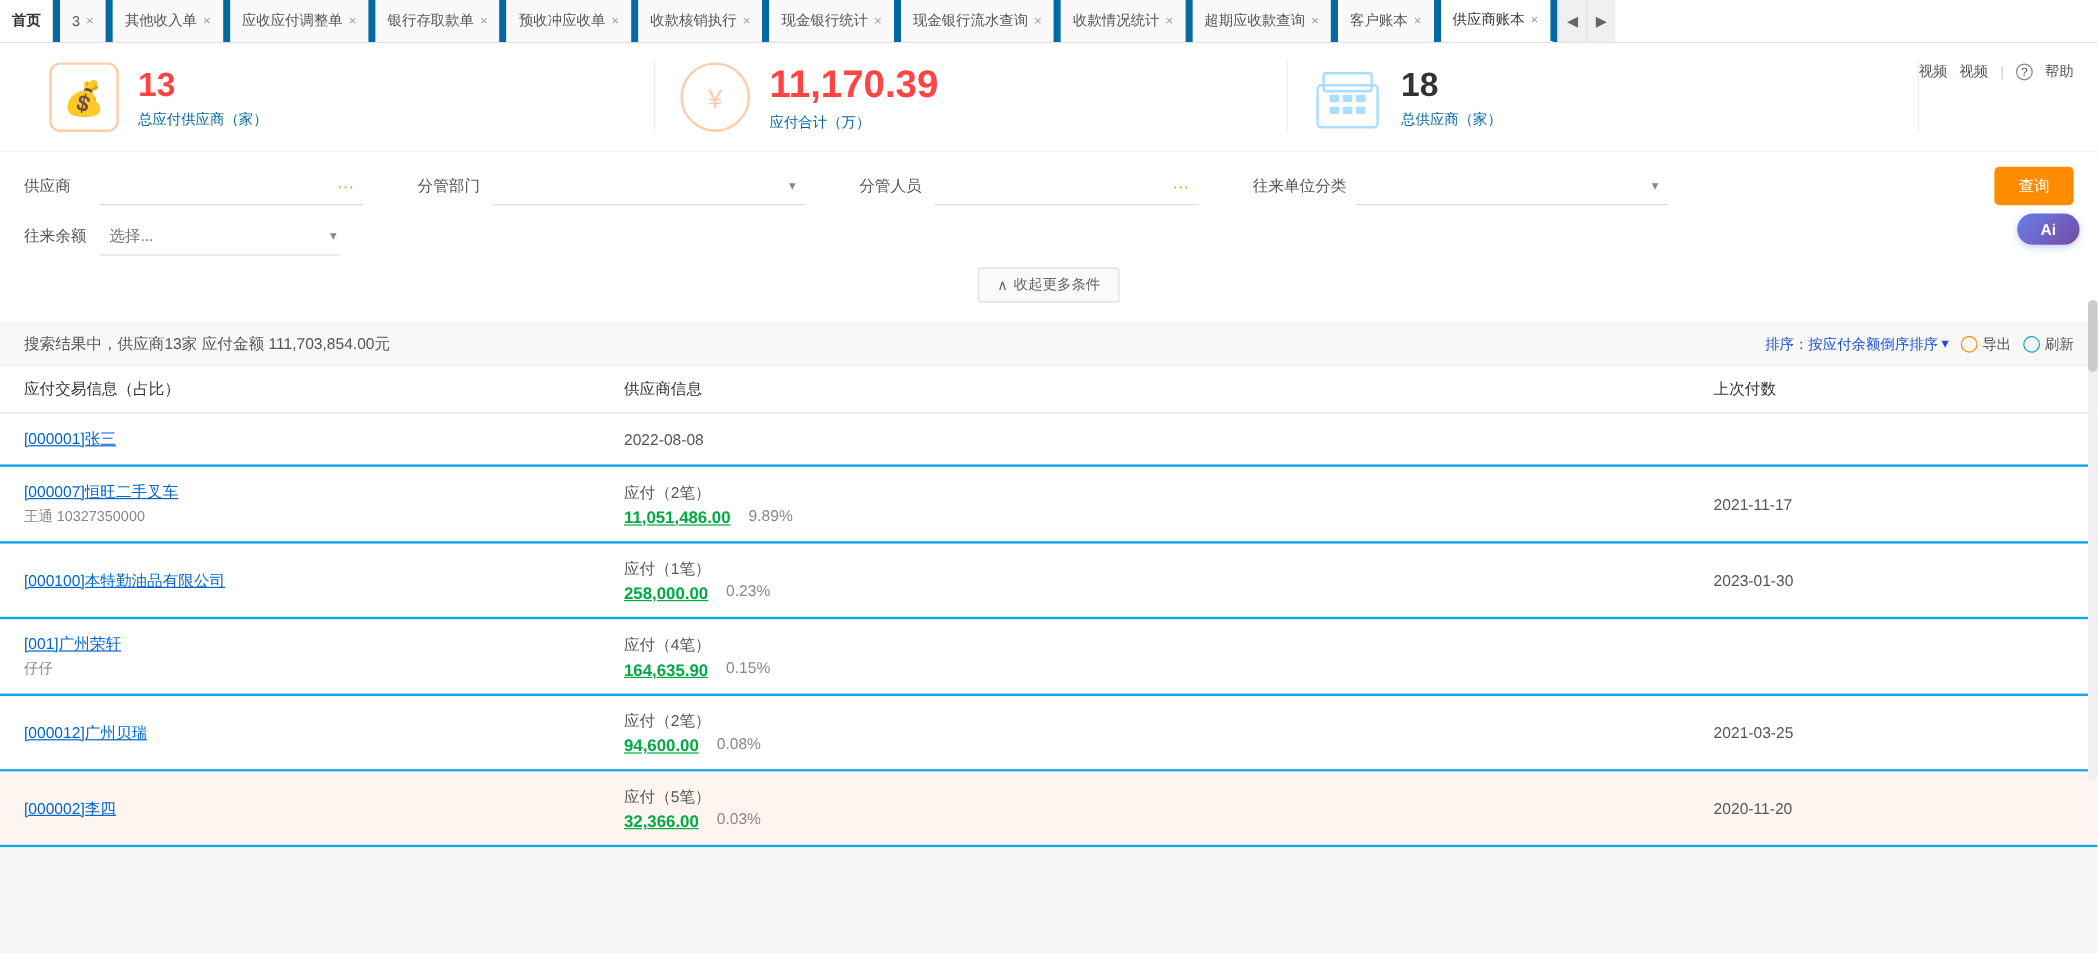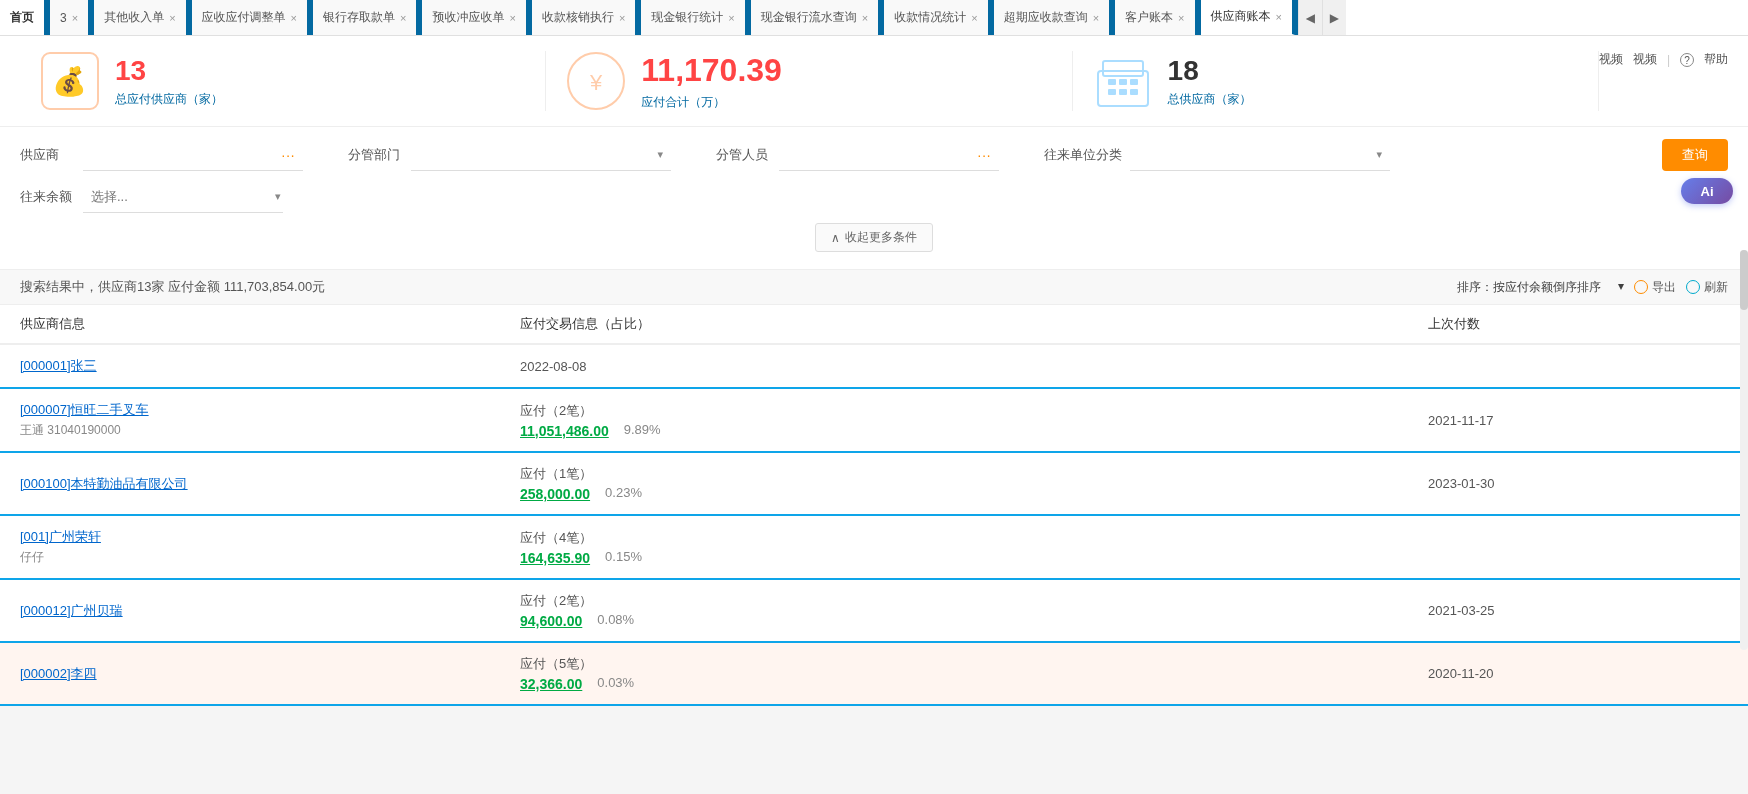--- a/index.html
+++ b/index.html
@@ -184,24 +184,24 @@
       color: #555;
     }
     .result-bar .right-actions {
       margin-left: auto;
       display: flex;
       align-items: center;
       gap: 10px;
       font-size: 12px;
     }
     .sort-select {
-      color: #404040;
-      cursor: pointer;
-      display: flex;
-      gap: 17px;
+      color: #1d4ed8;
+      cursor: pointer;
+      display: flex;
+      gap: 3px;
     }
     .action-btn {
       display: flex;
       align-items: center;
       gap: 4px;
       cursor: pointer;
       color: #555;
     }
     .action-icon-circle {
       width: 14px;
@@ -508,36 +508,36 @@
     <div class="action-btn">
       <span class="action-icon-circle" style="border-color:#00aacc;"></span>
       <span>刷新</span>
     </div>
   </div>
 </div>
 
 <div class="table-section">
 
   <div class="table-header">
+    <div>应付交易信息（占比）</div>
     <div>供应商信息</div>
-    <div>应付交易信息（占比）</div>
     <div>上次付数</div>
   </div>
 
   <div class="table-row">
     <div>
       <div class="supplier-link">[000001]张三</div>
     </div>
     <div class="last-payment">2022-08-08</div>
   </div>
 
   <div class="table-row">
     <div>
       <div class="supplier-link">[000007]恒旺二手叉车</div>
-      <div class="supplier-sub">王通  31040190000</div>
+      <div class="supplier-sub">王通  10327350000</div>
     </div>
     <div class="transaction-info">
       <div class="trans-line1">应付（2笔）</div>
       <div style="display:flex;align-items:center;">
         <span class="trans-amount">11,051,486.00</span>
         <span class="trans-percent">9.89%</span>
       </div>
     </div>
     <div class="last-payment">2021-11-17</div>
   </div>

